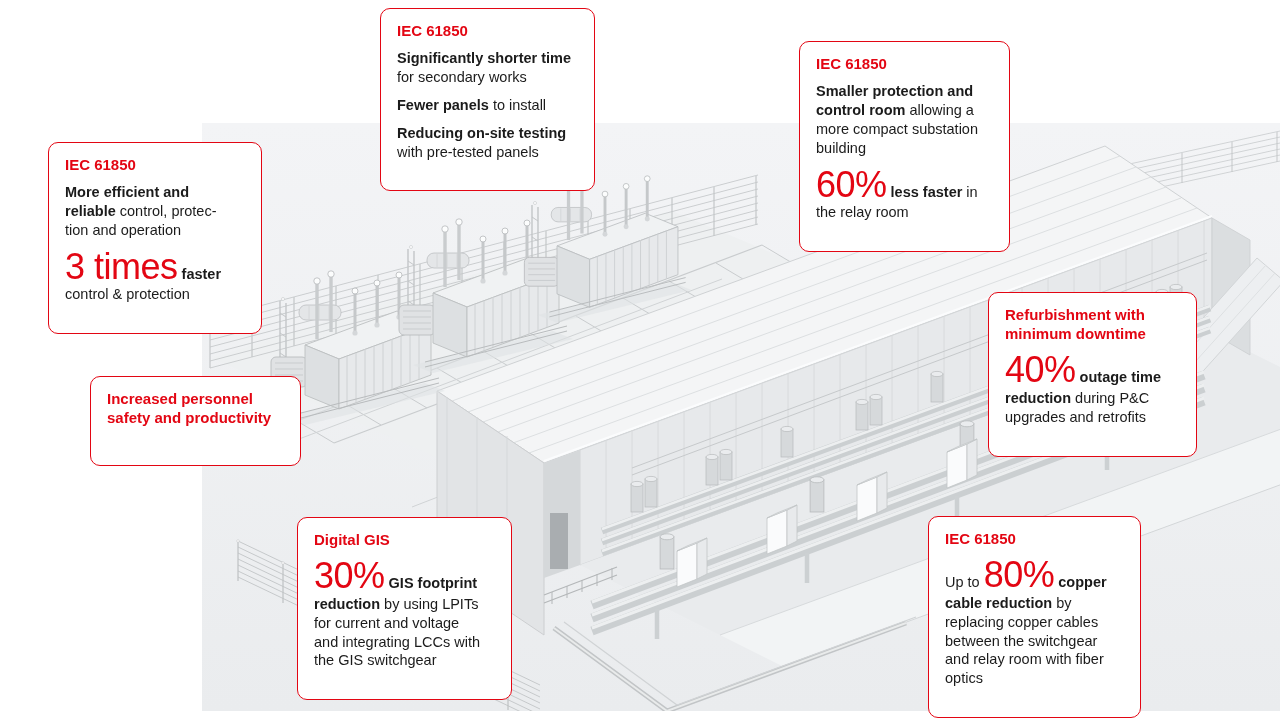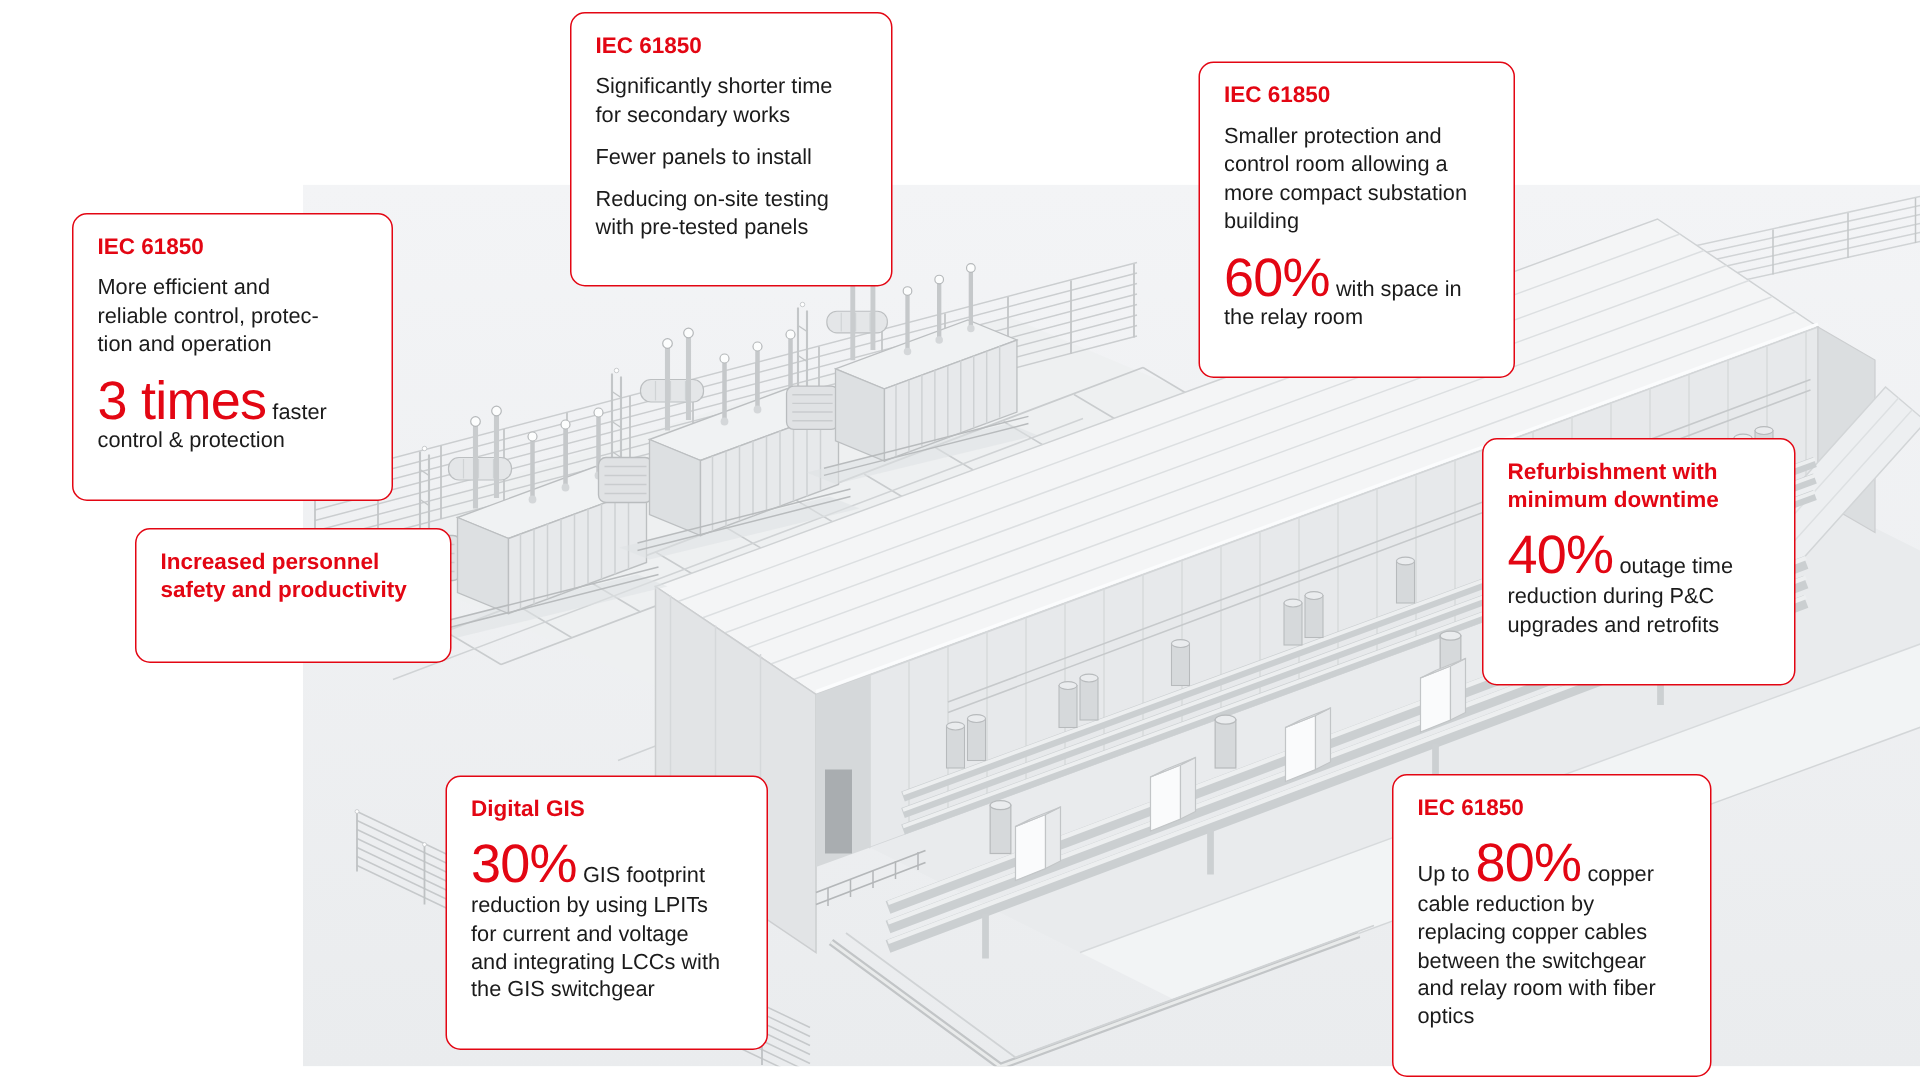--- a/index.html
+++ b/index.html
@@ -7,26 +7,26 @@
         font-family:"Liberation Sans","DejaVu Sans",sans-serif;color:#1b1b1b;}
   #render-area{position:absolute;left:202px;top:123px;width:1078px;height:588px;overflow:hidden;}
   #render-area svg{display:block;width:1078px;height:588px;}
   .callout{position:absolute;box-sizing:border-box;background:#ffffff;
            border:1.5px solid var(--accent,#e30613);border-radius:10px;
            padding:12px 16px 29px;z-index:5;}
   .co-title{color:var(--accent,#e30613);font-weight:bold;font-size:15px;line-height:1.28;
             margin-bottom:9px;white-space:pre-line;}
   .co-body p{margin:0 0 9px;font-size:14.5px;line-height:1.3;white-space:pre-line;}
   .co-body p:last-child{margin-bottom:0;}
-  .s-b{font-weight:normal;}
+  .s-b{font-weight:bold;}
   .s-big{font-size:36px;line-height:1.02;color:var(--accent,#e30613);letter-spacing:-0.5px;}
   .c0{left:48px;top:142px;width:214px;}
   .c1{left:380px;top:8px;width:215px;}
   .c2{left:799px;top:41px;width:211px;}
-  .c3{left:90px;top:352px;width:211px;}
+  .c3{left:90px;top:376px;width:211px;}
   .c4{left:988px;top:292px;width:209px;}
   .c5{left:297px;top:517px;width:215px;}
   .c6{left:928px;top:516px;width:213px;}
 </style>
 </head>
 <body>
 
 <div id="page">
 
   <div id="render-area">
@@ -222,21 +222,21 @@
       </div>
   </div>
 
   <div class="callout c2">
     <div class="co-title">IEC 61850</div>
     <div class="co-body">
         <p><span class="s-b">Smaller protection and
 control room</span><span class="s-r"> allowing a
 more compact substation
 building</span></p>
-        <p><span class="s-big">60%</span><span class="s-b"> with space</span><span class="s-r"> in
+        <p><span class="s-big">60%</span><span class="s-b"> less faster</span><span class="s-r"> in
 the relay room</span></p>
       </div>
   </div>
 
   <div class="callout c3">
     <div class="co-title">Increased personnel
 safety and productivity</div>
   </div>
 
   <div class="callout c4">

